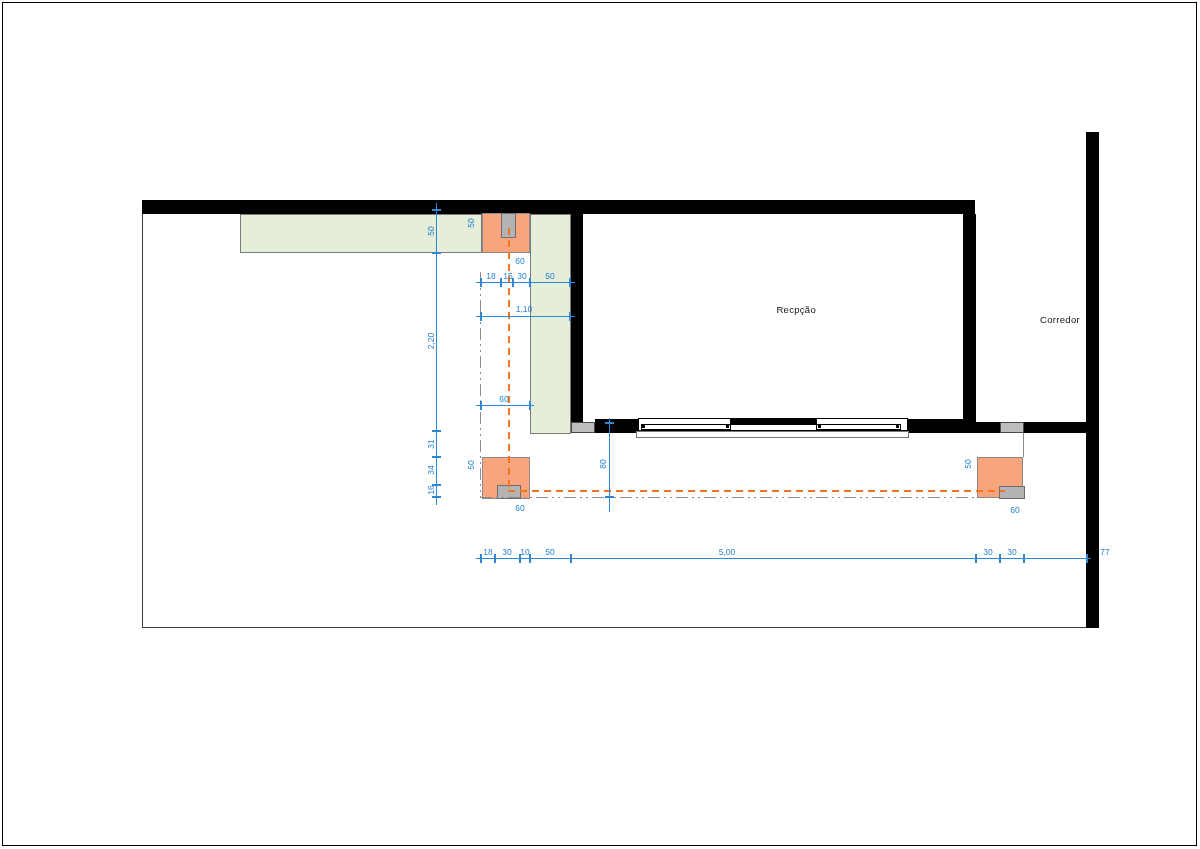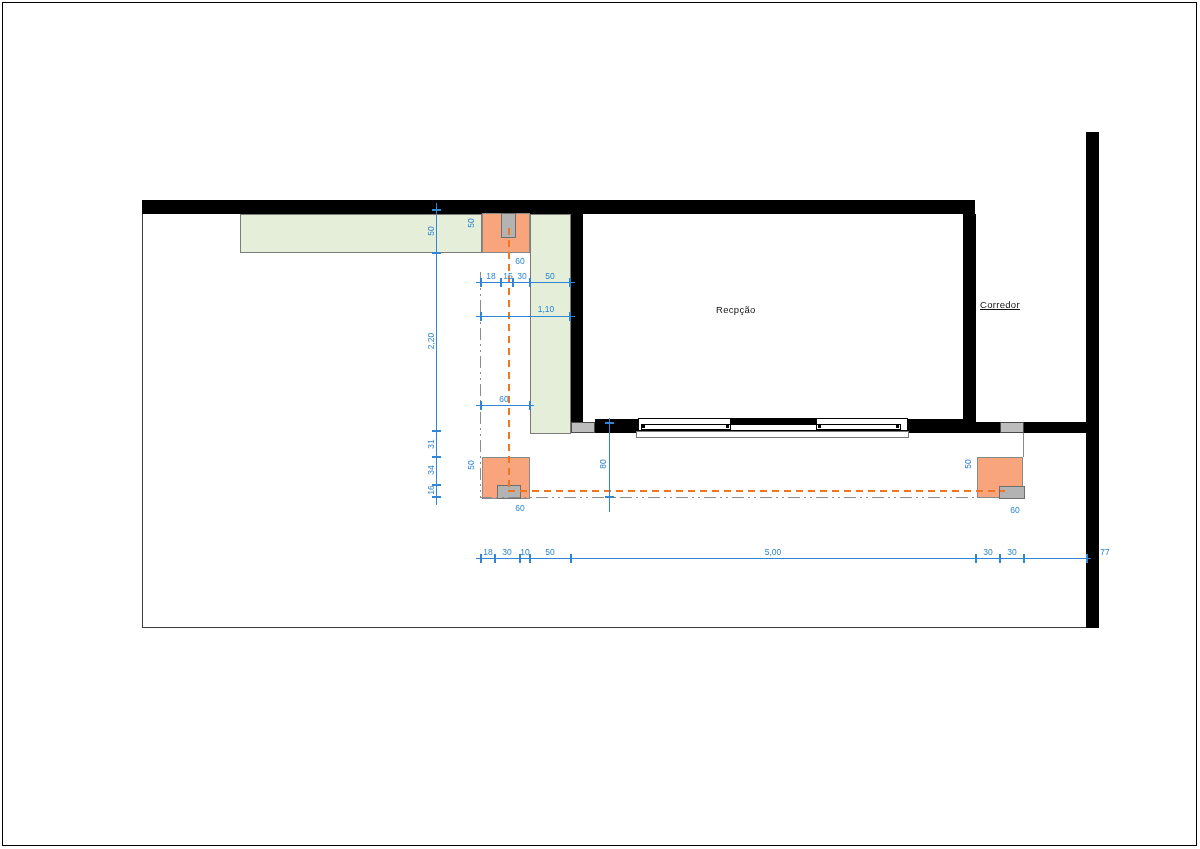--- a/index.html
+++ b/index.html
@@ -25,21 +25,21 @@
     background:repeating-linear-gradient(90deg,#8c8c8c 0 12px, transparent 12px 16px, #8c8c8c 16px 18px, transparent 18px 22px, #8c8c8c 22px 24px, transparent 24px 28px); }
   
   .dlh { position:absolute; height:1px; background:#2e86d4; z-index:30; }
   .dlv { position:absolute; width:1px;  background:#2e86d4; z-index:30; }
   .tkh { position:absolute; width:2px; height:9px; top:-4px; margin-left:-1px; background:#2e86d4; }
   .tkv { position:absolute; height:2px; width:9px; left:-4px; margin-top:-1px; background:#2e86d4; }
   .dt  { position:absolute; color:#2e86d4; font-size:8.5px; line-height:10px; text-align:center;
          white-space:nowrap; z-index:31; }
   .dtr { transform:rotate(-90deg); transform-origin:center; }
   .roomlabel { position:absolute; color:#111; font-size:9.5px; letter-spacing:0.3px;
-               text-align:left; z-index:20; }
+               text-align:right; z-index:20; }
   
   .winframe { position:absolute; background:#fff; border:1px solid #000; box-sizing:border-box; z-index:6; }
   .winleaf  { position:absolute; background:#fff; border:1px solid #000; box-sizing:border-box; z-index:7; }
   .winbar   { position:absolute; background:#000; z-index:7; }
   .wintab   { position:absolute; width:3px; height:3px; background:#000; z-index:8; }
   .sill     { position:absolute; background:#fff; border:1px solid #777; box-sizing:border-box; z-index:5; }
 </style>
 </head>
 <body>
 
@@ -80,21 +80,21 @@
   <div class="winleaf" style="left:641px;top:424px;width:90px;height:6px;"></div>
   <div class="winbar" style="left:730px;top:419px;width:87px;height:6px;"></div>
   <div class="winleaf" style="left:816px;top:424px;width:85px;height:6px;"></div>
   <div class="wintab" style="left:642px;top:425px;"></div>
   <div class="wintab" style="left:726px;top:425px;"></div>
   <div class="wintab" style="left:818px;top:425px;"></div>
   <div class="wintab" style="left:896px;top:425px;"></div>
   <div class="sill" style="left:636px;top:431px;width:273px;height:7px;"></div>
 
   <div class="roomlabel" style="left:716px;top:304px;width:100px;">Recpção</div>
-  <div class="roomlabel" style="left:980px;top:299px;width:100px;text-decoration:underline;">Corredor</div>
+  <div class="roomlabel" style="left:980px;top:314px;width:100px;">Corredor</div>
 
   <div class="dlv" style="left:436px;top:203px;height:302px;">
     <div class="tkv" style="top:7px;"></div>
     <div class="tkv" style="top:50px;"></div>
     <div class="tkv" style="top:228px;"></div>
     <div class="tkv" style="top:254px;"></div>
     <div class="tkv" style="top:282px;"></div>
     <div class="tkv" style="top:294px;"></div>
   </div>
   <div class="dt dtr" style="left:411px;top:226px;width:40px;">50</div>
@@ -115,21 +115,21 @@
   </div>
   <div class="dt" style="left:481px;top:271px;width:20px;">18</div>
   <div class="dt" style="left:498px;top:271px;width:20px;">15</div>
   <div class="dt" style="left:512px;top:271px;width:20px;">30</div>
   <div class="dt" style="left:540px;top:271px;width:20px;">50</div>
 
   <div class="dlh" style="left:476px;top:316px;width:99px;">
     <div class="tkh" style="left:5px;"></div>
     <div class="tkh" style="left:94px;"></div>
   </div>
-  <div class="dt" style="left:532px;top:304px;width:28px;">1,10</div>
+  <div class="dt" style="left:510px;top:304px;width:28px;">1,10</div>
 
   <div class="dlh" style="left:476px;top:405px;width:58px;">
     <div class="tkh" style="left:5px;"></div>
     <div class="tkh" style="left:54px;"></div>
   </div>
   <div class="dt" style="left:494px;top:394px;width:20px;">60</div>
 
   <div class="dlv" style="left:609px;top:418px;height:94px;">
     <div class="tkv" style="top:5px;"></div>
     <div class="tkv" style="top:79px;"></div>
@@ -150,17 +150,17 @@
     <div class="tkh" style="left:95px;"></div>
     <div class="tkh" style="left:500px;"></div>
     <div class="tkh" style="left:524px;"></div>
     <div class="tkh" style="left:548px;"></div>
     <div class="tkh" style="left:611px;"></div>
   </div>
   <div class="dt" style="left:478px;top:547px;width:20px;">18</div>
   <div class="dt" style="left:497px;top:547px;width:20px;">30</div>
   <div class="dt" style="left:515px;top:547px;width:20px;">10</div>
   <div class="dt" style="left:540px;top:547px;width:20px;">50</div>
-  <div class="dt" style="left:758px;top:547px;width:30px;">5,00</div>
+  <div class="dt" style="left:712px;top:547px;width:30px;">5,00</div>
   <div class="dt" style="left:978px;top:547px;width:20px;">30</div>
   <div class="dt" style="left:1002px;top:547px;width:20px;">30</div>
   <div class="dt" style="left:1067px;top:547px;width:20px;margin-left:28px;">77</div>
 </div>
 
 </body></html>

